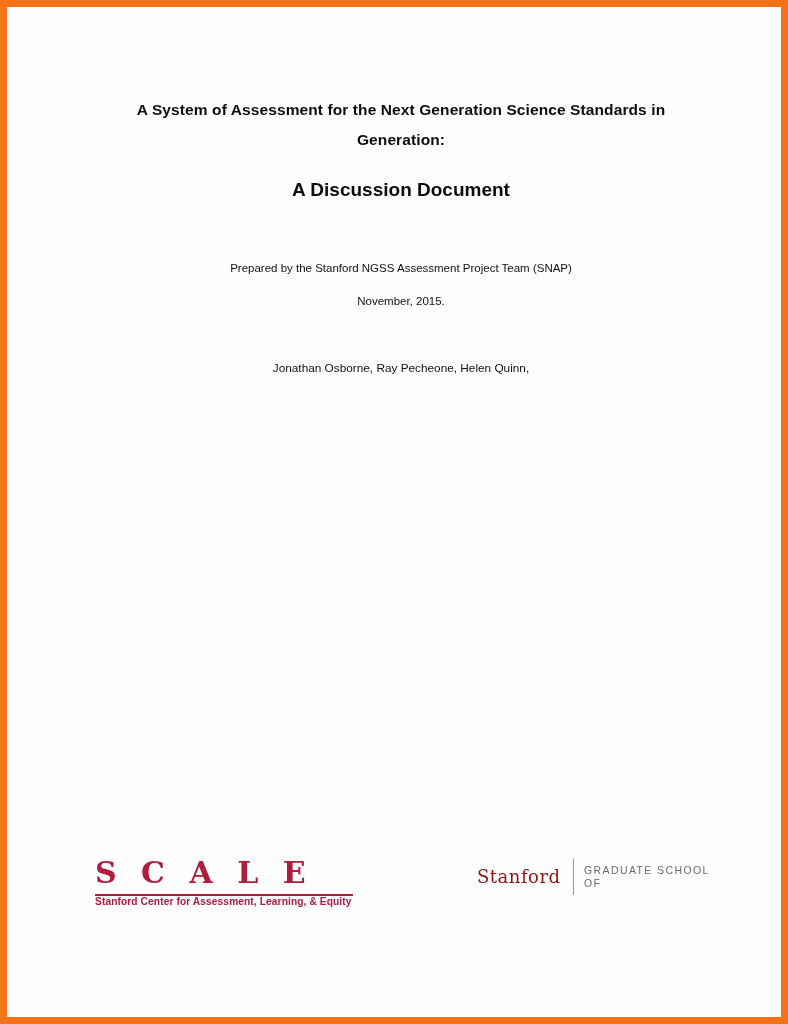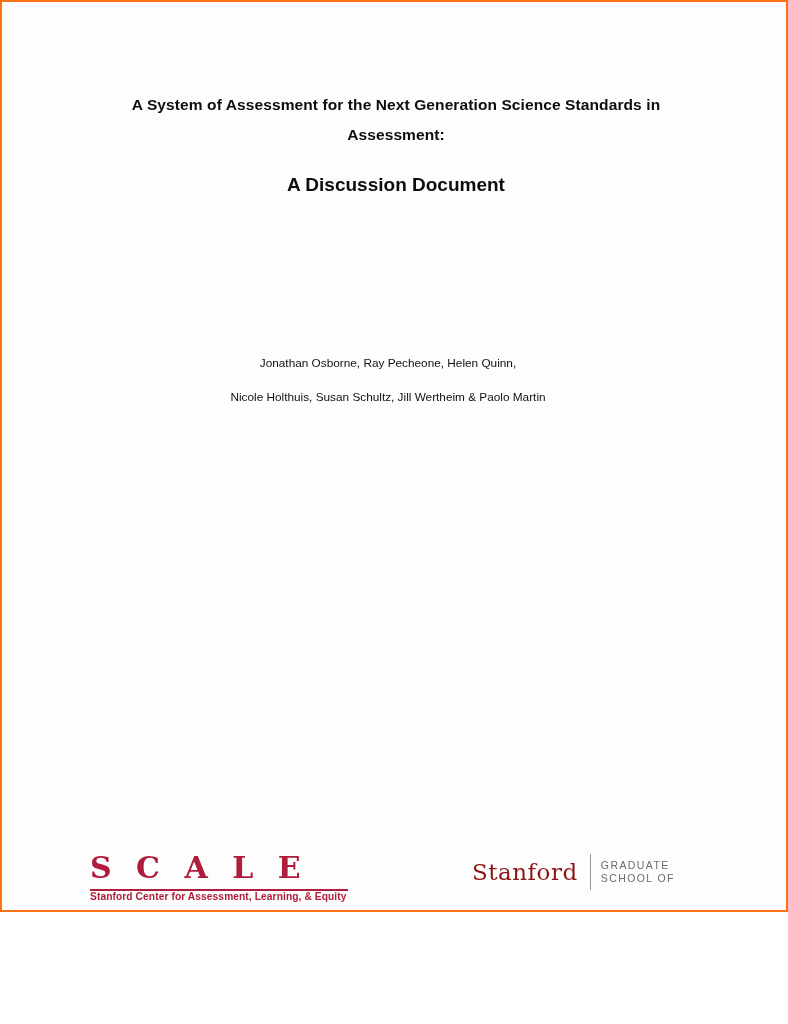--- a/index.html
+++ b/index.html
@@ -10,24 +10,24 @@
   body {
     width: 788px;
     height: 1024px;
     font-family: "Liberation Sans", sans-serif;
     color: #000000;
     overflow: hidden;
   }
   .page {
     position: relative;
     width: 788px;
-    height: 912px;
+    height: 1024px;
     background: #fdfdfd;
     box-sizing: border-box;
-    border: 2px solid #f97316;
+    border: 7px solid #f97316;
     text-decoration: underline;
   }
   .content {
     position: absolute;
     left: 0;
     top: 0;
     width: 788px;
     height: 1024px;
   }
   .title-block {
@@ -58,21 +58,21 @@
     width: 628px;
     text-align: center;
   }
   .meta-line {
     font-size: 11.5px;
     line-height: 33px;
     color: #111111;
   }
   .authors-block {
     position: absolute;
-    left: 72px;
+    left: 80px;
     top: 344px;
     width: 628px;
     text-align: center;
   }
   .author-line {
     font-size: 11.8px;
     line-height: 34px;
     color: #111111;
   }
   .logos {
@@ -112,21 +112,21 @@
   .stanford-logo {
     position: absolute;
     left: 470px;
     top: 12px;
     width: 250px;
     display: flex;
     align-items: center;
   }
   .stanford-word {
     font-family: "DejaVu Serif", serif;
-    font-size: 23px;
+    font-size: 18px;
     color: #8c1515;
     letter-spacing: 0.5px;
     line-height: 30px;
   }
   .stanford-divider {
     width: 1.5px;
     height: 36px;
     background: #9a9a9a;
     margin: 0 10px 0 12px;
   }
@@ -149,28 +149,31 @@
   }
 </style>
 </head>
 <body>
 
 <div class="page">
   <div class="content">
 
     <div class="title-block">
       <div class="title-line">A System of Assessment for the Next Generation Science Standards in</div>
-      <div class="title-line">Assessment:</div>
+      <div class="title-line">Generation:</div>
       <div class="subtitle-line">A Discussion Document</div>
     </div>
 
+    <div class="meta-block">
+      <div class="meta-line">Prepared by the Stanford NGSS Assessment Project Team (SNAP)</div>
+      <div class="meta-line">November, 2015.</div>
+    </div>
 
     <div class="authors-block">
       <div class="author-line">Jonathan Osborne, Ray Pecheone, Helen Quinn,</div>
-      <div class="author-line">Nicole Holthuis, Susan Schultz, Jill Wertheim &amp; Paolo Martin</div>
     </div>
 
     <div class="logos">
 
       <div class="scale-logo">
         <div class="scale-word">S C A L E</div>
         <div class="scale-rule"></div>
         <div class="scale-tag">Stanford Center for Assessment, Learning, &amp; Equity</div>
       </div>
 

